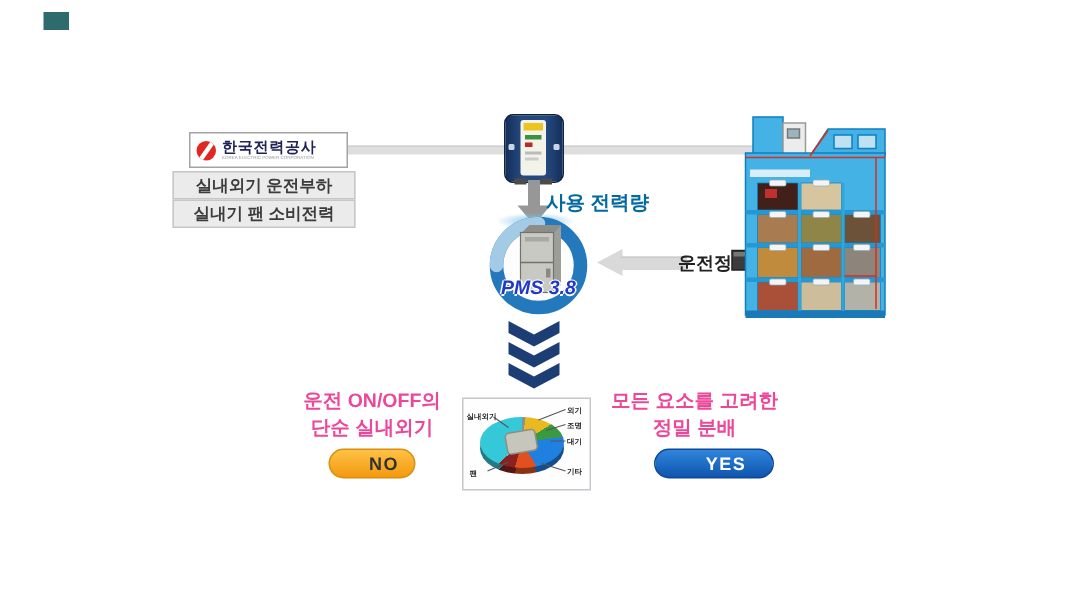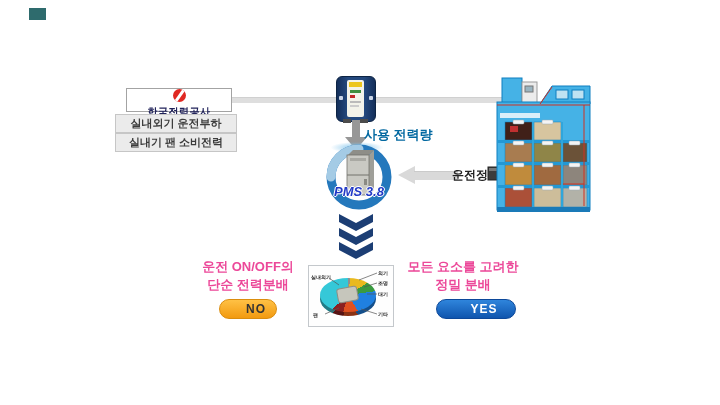--- a/index.html
+++ b/index.html
@@ -4,21 +4,21 @@
 <style>
   html,body{margin:0;padding:0;background:#fff;}
   .canvas{position:relative;width:720px;height:405px;background:#ffffff;overflow:hidden;
           font-family:"Liberation Sans","DejaVu Sans",sans-serif;}
 
   
   .marker{position:absolute;left:29px;top:8px;width:17px;height:12px;background:#2e6b6d;}
 
   
   .kepco{position:absolute;left:126px;top:88px;width:106px;height:24px;background:#fff;
-         border:1px solid #a3a3a3;display:flex;align-items:center;gap:4px;padding:0 4px;box-sizing:border-box;flex-direction:column;}
+         border:1px solid #a3a3a3;display:flex;align-items:center;gap:4px;padding:0 4px;box-sizing:border-box;}
   .kepco-sym{width:13px;height:13px;border-radius:50%;background:#e02822;position:relative;flex:0 0 auto;overflow:hidden;}
   .kepco-sym::after{content:"";position:absolute;left:5px;top:-2px;width:3px;height:18px;background:#fff;transform:rotate(35deg);}
   .kepco-txt{display:flex;flex-direction:column;line-height:1.1;}
   .kepco-name{font-size:10px;font-weight:bold;color:#20225a;letter-spacing:0.5px;white-space:nowrap;}
   .kepco-sub{font-size:3px;color:#999;white-space:nowrap;}
 
   
   .main-line{position:absolute;left:232px;top:97px;width:274px;height:5px;background:#dedede;border-top:1px solid #d0d0d0;}
 
   
@@ -196,21 +196,21 @@
 
   <svg class="chev-svg" width="36" height="48" viewBox="0 0 36 48">
     <g fill="#1c3e74">
       <path d="M1,0 L18,9 L35,0 L35,8 L18,17 L1,8 Z"></path>
       <path d="M1,14 L18,23 L35,14 L35,22 L18,31 L1,22 Z"></path>
       <path d="M1,28 L18,37 L35,28 L35,36 L18,45 L1,36 Z"></path>
     </g>
   </svg>
 
   <div class="res-line ll1">운전 ON/OFF의</div>
-  <div class="res-line ll2">단순 전력분배</div>
+  <div class="res-line ll2">단순 실내외기</div>
   <div class="pill no-pill">NO</div>
 
   <div class="pie-panel">
     <div class="pie-depth"></div>
     <div class="pie-top"></div>
     <div class="pie-blob"></div>
     <svg class="pie-lines" width="84" height="60" viewBox="0 0 84 60">
       <g stroke="#555" stroke-width="0.7">
         <line x1="20" y1="12" x2="30" y2="19"></line>
         <line x1="16" y1="48" x2="30" y2="42"></line>

